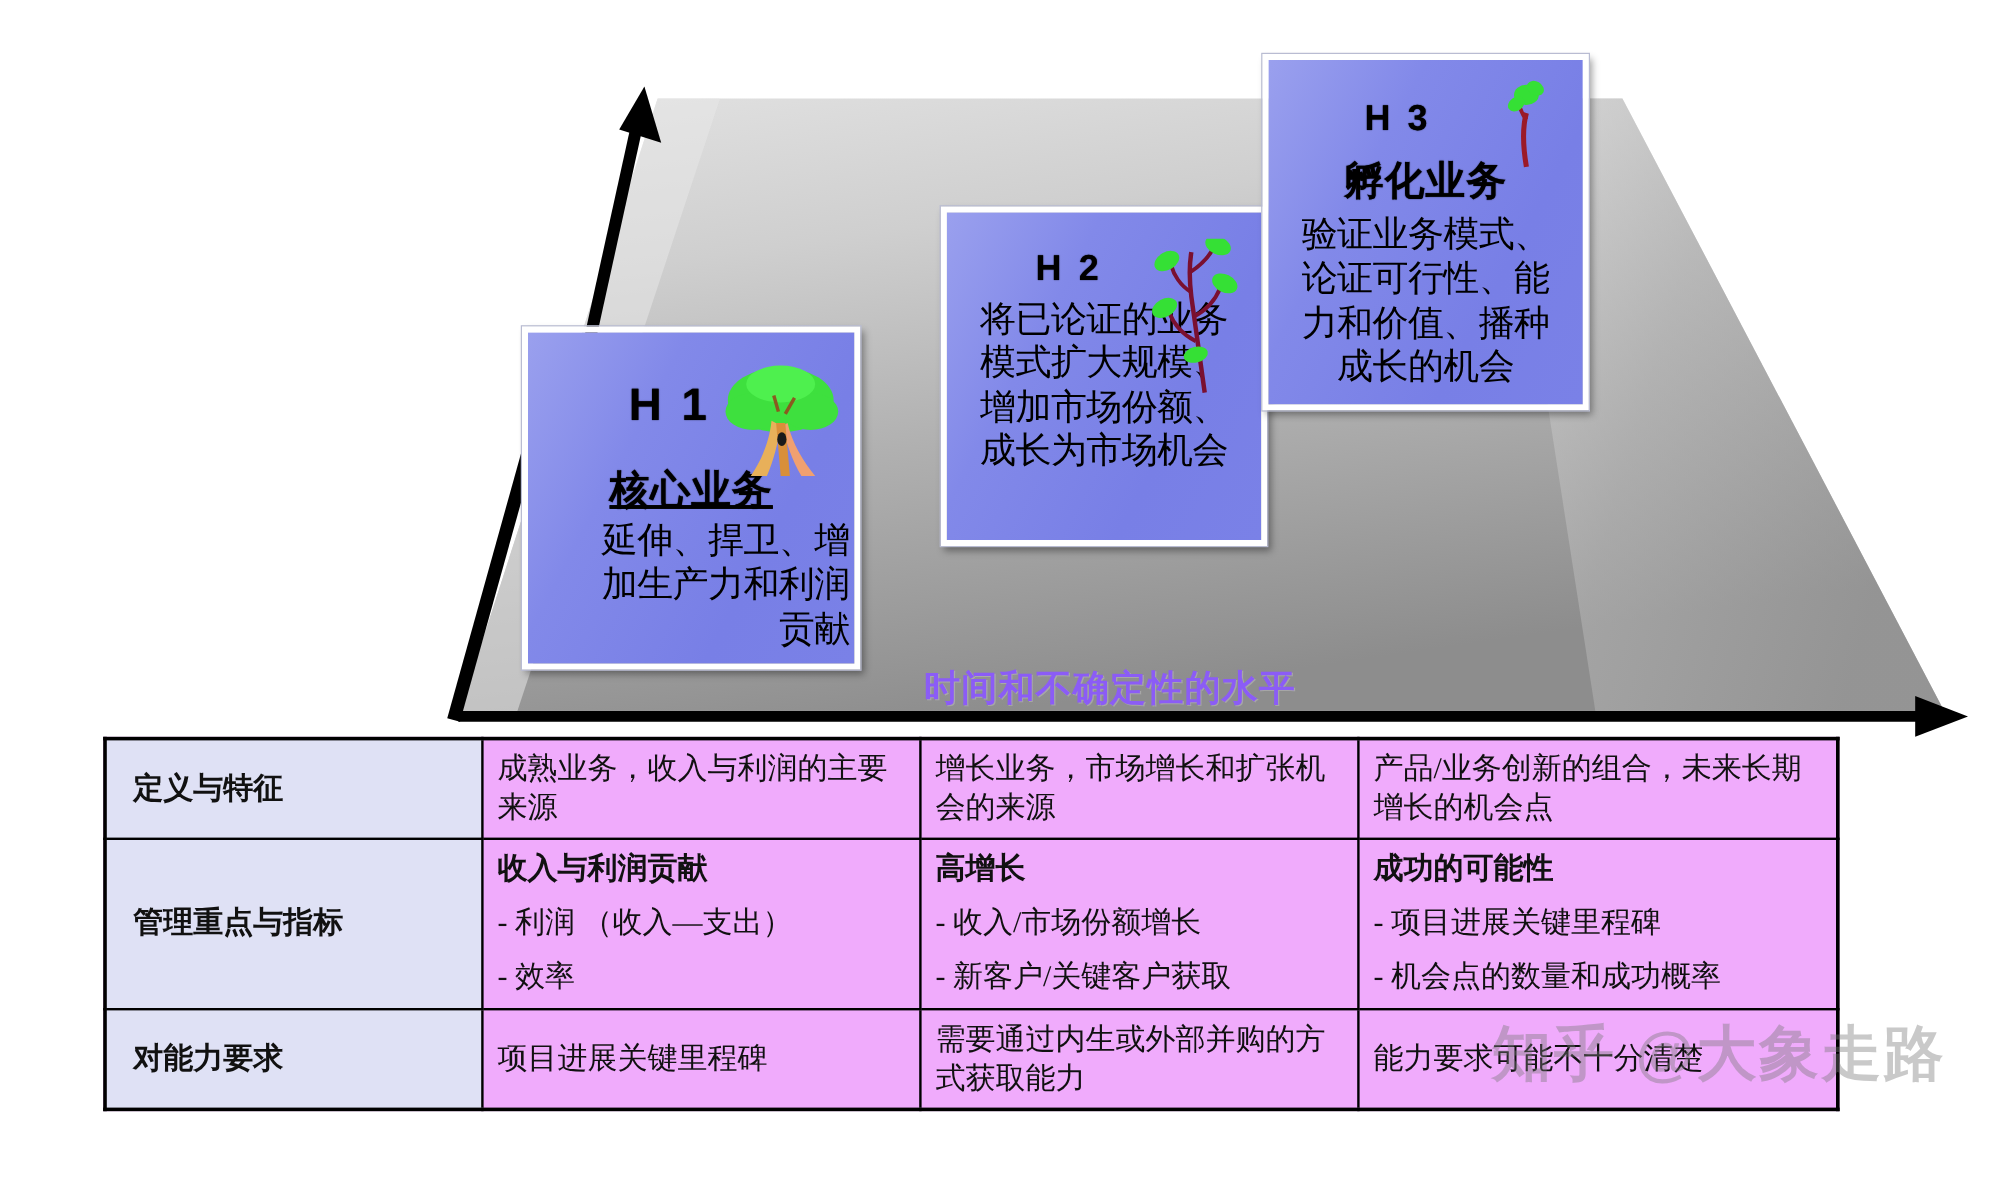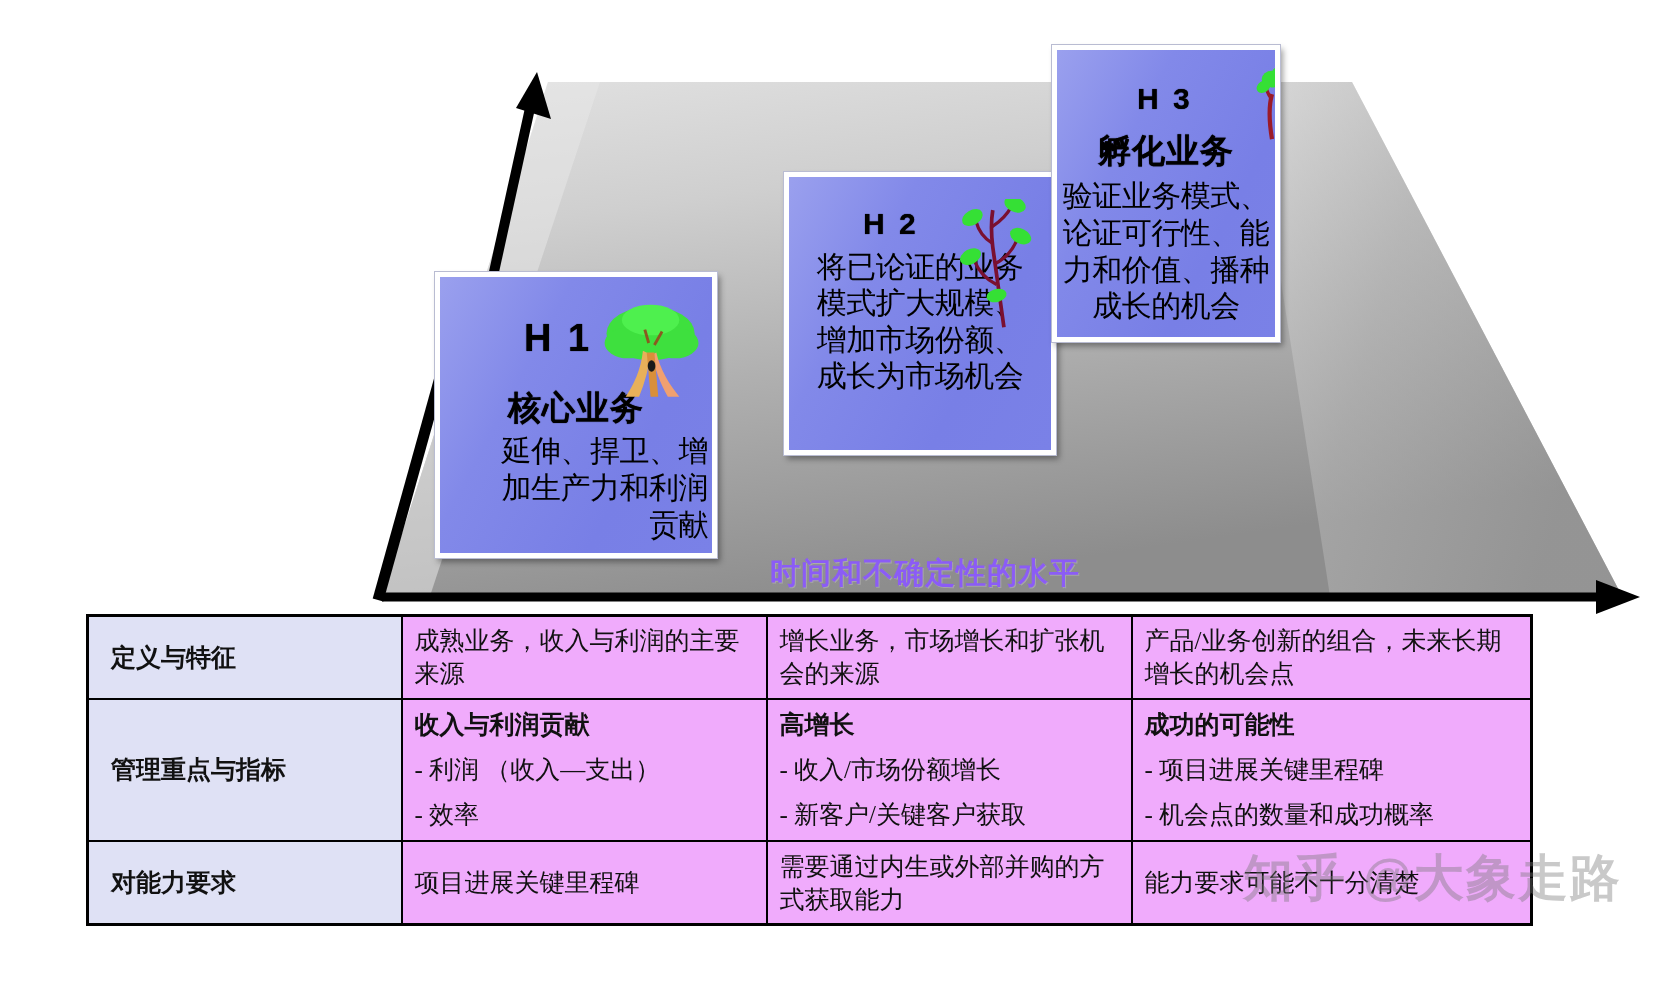--- a/index.html
+++ b/index.html
@@ -57,31 +57,31 @@
     margin-top: 4px;
     letter-spacing: -0.5px;
   }
   .plant {
     position: absolute;
     pointer-events: none;
   }
 
   #box-h1 { left: 435px; top: 272px; width: 282px; height: 286px; }
   #box-h1 .hcode  { font-size: 38px; margin-top: 32px; text-align: left; padding-left: 80px;}
-  #box-h1 .htitle { font-size: 33px; margin-top: 24px; }
+  #box-h1 .htitle { font-size: 33px; margin-top: 24px; text-decoration: underline; }
   #box-h1 .hdesc  { font-size: 30px; margin-top: 4px; text-align: right; }
   #plant-h1 { left: 155px; top: 20px; width: 115px; height: 115px; }
 
   #box-h2 { left: 784px; top: 172px; width: 272px; height: 283px; }
   #box-h2 .hcode  { font-size: 30px; margin-top: 22px; text-align: left; padding-left: 70px;}
   #box-h2 .htitle { font-size: 33px; margin-top: 22px; text-align: left; padding-left: 52px;}
   #box-h2 .hdesc  { font-size: 30px; margin-top: 6px; }
   #plant-h2 { left: 160px; top: 22px; width: 95px; height: 130px; }
 
-  #box-h3 { left: 1052px; top: 45px; width: 228px; height: 297px; }
+  #box-h3 { left: 1052px; top: 45px; width: 272px; height: 297px; }
   #box-h3 .hcode  { font-size: 30px; margin-top: 24px; text-align: left; padding-left: 76px;}
   #box-h3 .htitle { font-size: 33px; margin-top: 12px; }
   #box-h3 .hdesc  { font-size: 30px; margin-top: 6px; }
   #plant-h3 { left: 185px; top: 16px; width: 60px; height: 75px; }
 
   
   #axis-caption {
     position: absolute;
     left: 770px;
     top: 553px;

